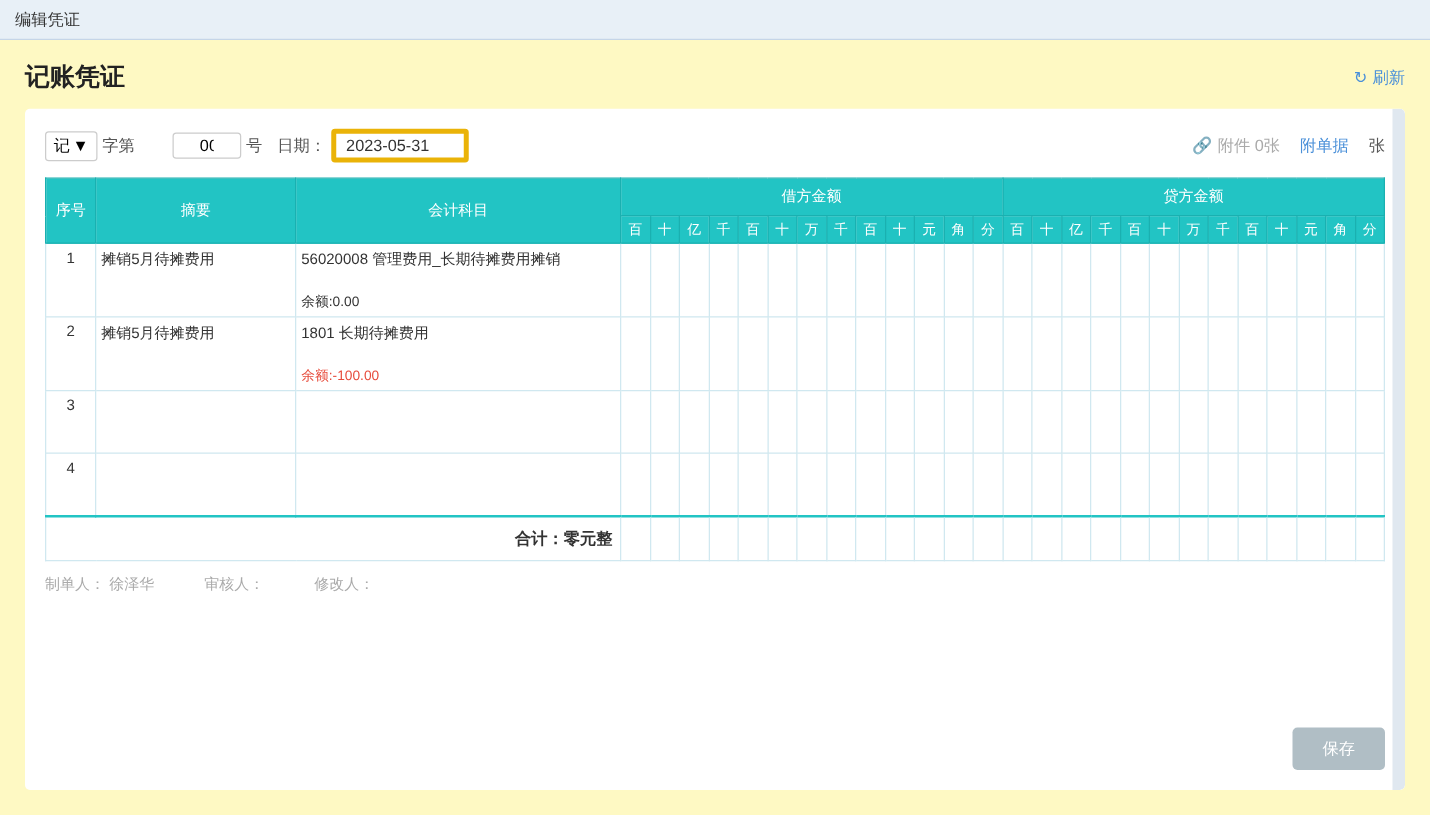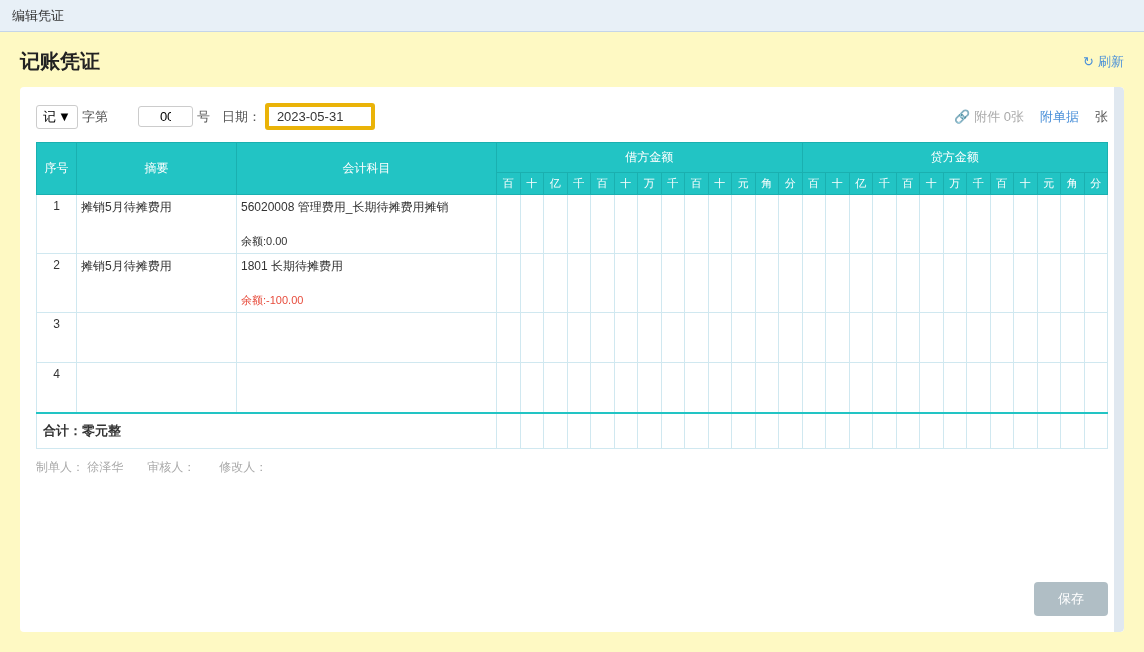--- a/index.html
+++ b/index.html
@@ -148,25 +148,26 @@
     .voucher-table .col-account { width: 260px; }
     .amount-col { width: 28px; text-align: center; font-size: 11px; }
     .row-seq { text-align: center; color: #555; vertical-align: middle; }
     .balance-text { color: #333; font-size: 11px; margin-top: 18px; }
     .balance-neg { color: #e74c3c; font-size: 11px; margin-top: 18px; }
     .total-row td {
       border-top: 2px solid #22c4c4;
       padding: 8px 6px;
       font-weight: bold;
       font-size: 13px;
+      text-align: right;
     }
     .footer-bar {
       display: flex;
       align-items: center;
-      gap: 24px;
+      gap: 40px;
       margin-top: 10px;
       color: #aaa;
       font-size: 12px;
     }
     .save-btn {
       position: absolute;
       bottom: 16px;
       right: 16px;
       background: #b0bec5;
       color: #fff;

